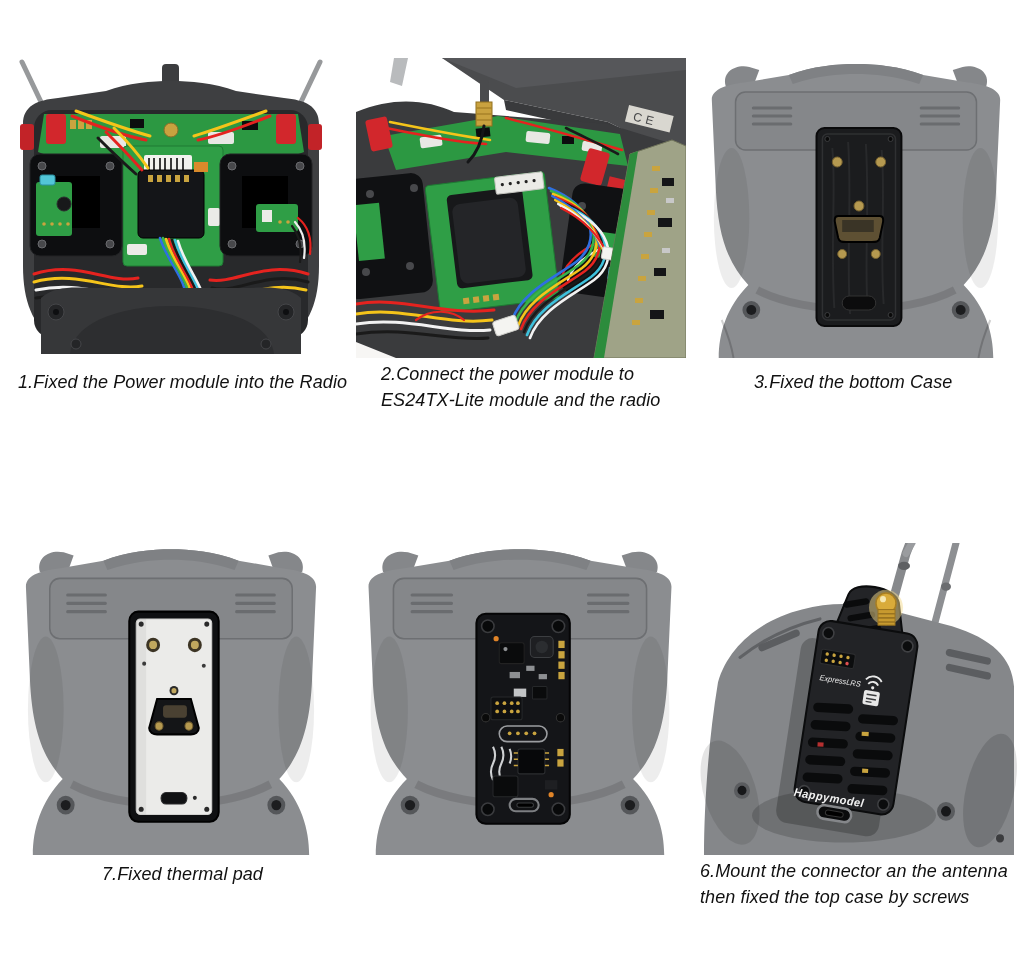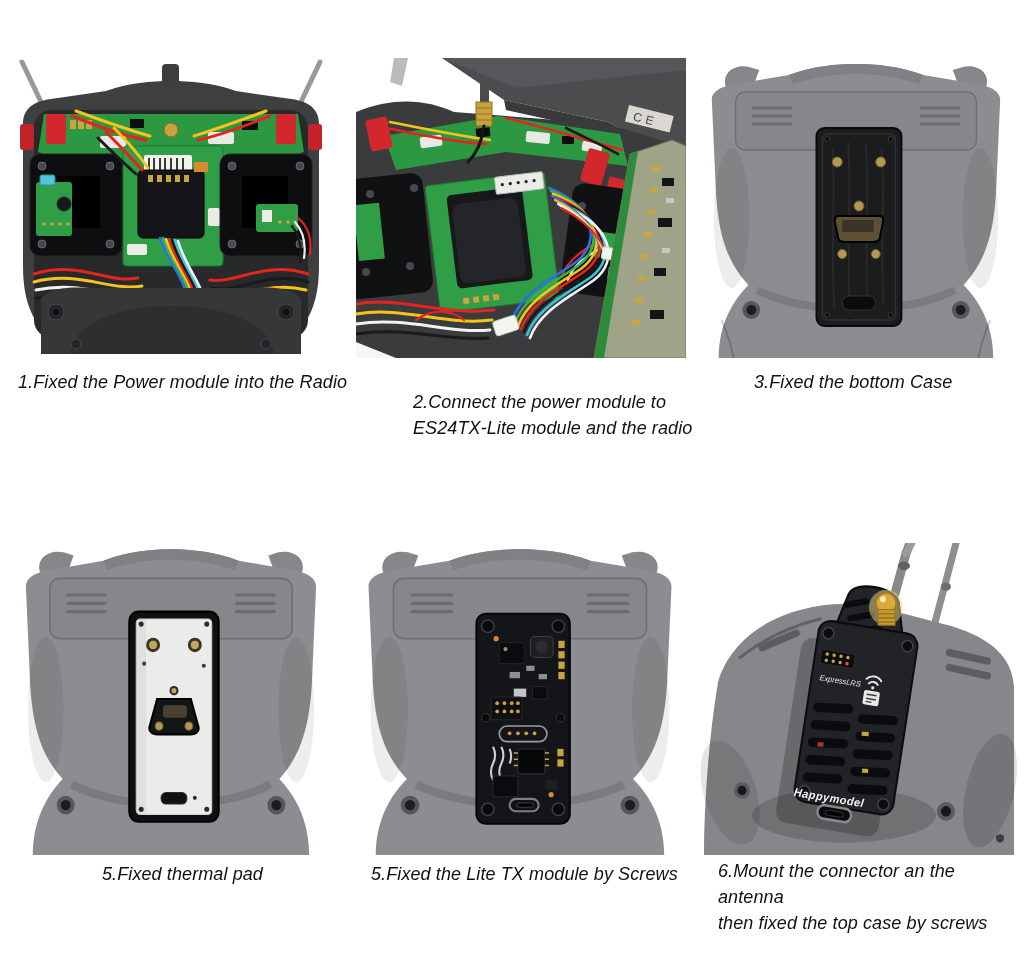--- a/index.html
+++ b/index.html
@@ -476,21 +476,20 @@
         <circle cx="192" cy="62" r="17" fill="#f3d98c" opacity="0.5"></circle>
         <circle cx="192" cy="58" r="10" fill="#d9ab3a" stroke="#a87e22" stroke-width="1.5"></circle>
         <rect x="184" y="64" width="17" height="15" fill="#c79a2f" stroke="#9a7420"></rect>
         <path d="M184,68 h17 M184,72 h17 M184,76 h17" stroke="#9a7420" stroke-width="1.5"></path>
         <circle cx="189" cy="54" r="3" fill="#f6e7b0"></circle>
       </g>
     </svg>
   </figure>
 
   <div class="caption" style="left:18px;  top:369px;">1.Fixed the Power module into the Radio</div>
-  <div class="caption" style="left:381px; top:389px;margin-left:32px;">2.Connect the power module to
+  <div class="caption" style="left:381px; top:361px;">2.Connect the power module to
 ES24TX-Lite module and the radio</div>
   <div class="caption" style="left:754px; top:369px;text-align:right;">3.Fixed the bottom Case</div>
-  <div class="caption" style="left:102px; top:861px;">5.Fixed thermal pad</div>
-  <div class="caption" style="left:371px; top:861px;">5.Fixed the Lite TX module by Screws</div>
-  <div class="caption" style="left:700px; top:858px;margin-left:18px;">6.Mount the connector an the antenna
+  <div class="caption" style="left:102px; top:861px;">7.Fixed thermal pad</div>
+  <div class="caption" style="left:700px; top:858px;">6.Mount the connector an the antenna
 then fixed the top case by screws</div>
 
 </div>
 
 </body></html>

